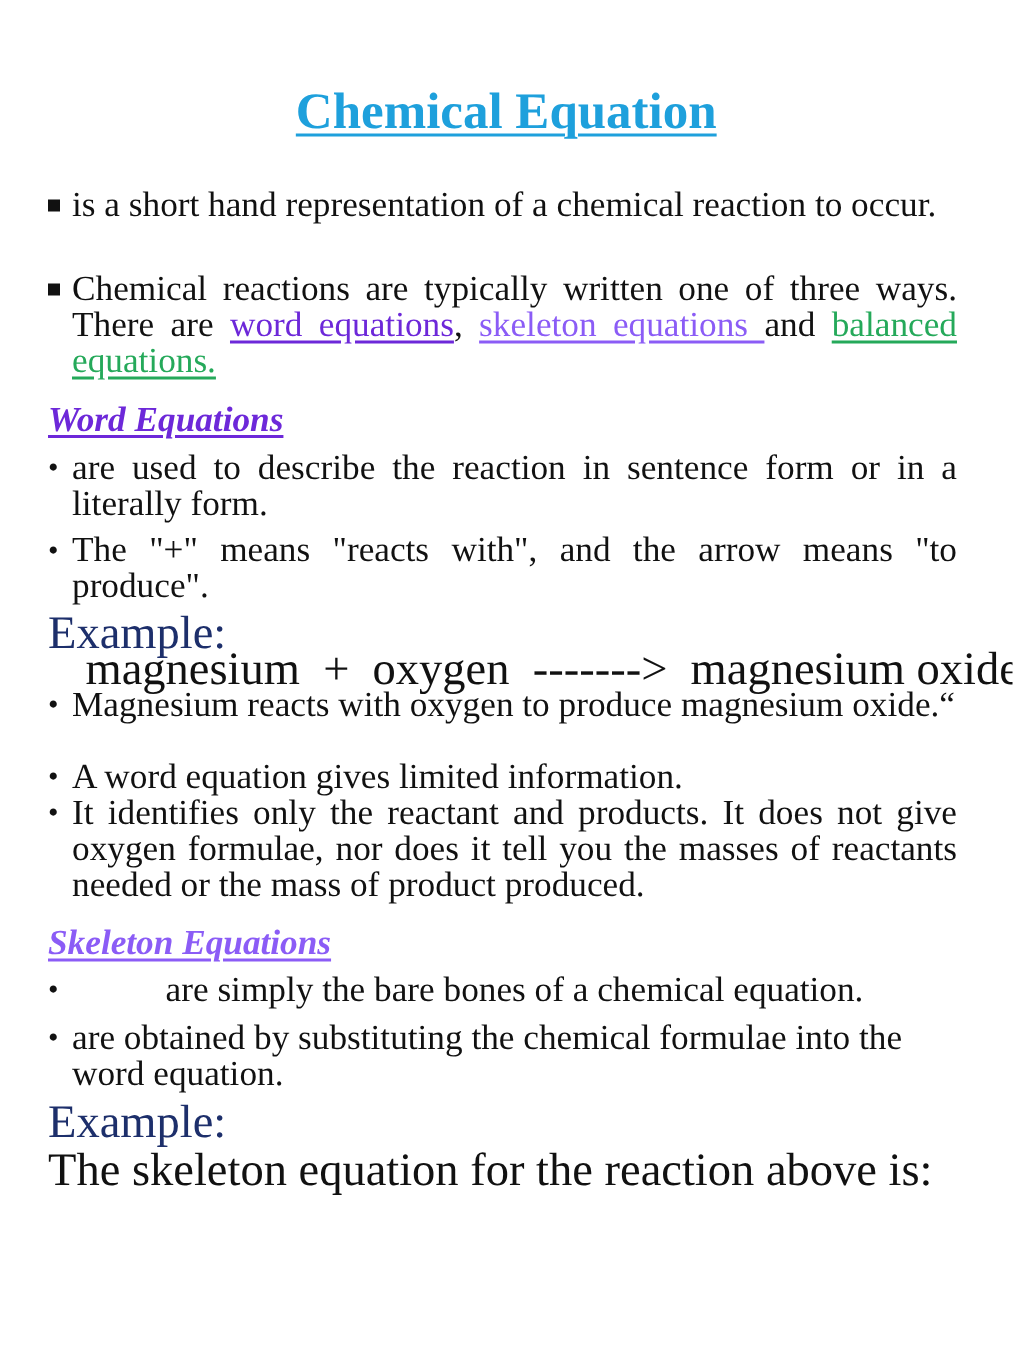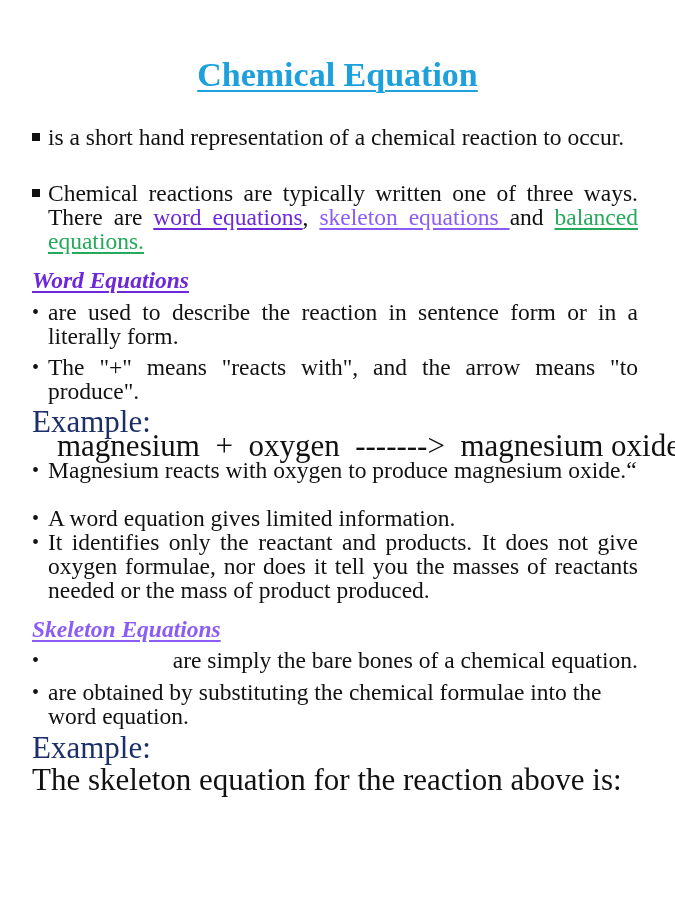--- a/index.html
+++ b/index.html
@@ -85,21 +85,21 @@
 
   <div class="item" style="top:518px;">
     <span class="dot">•</span>
     <span class="txt">It identifies only the reactant and products. It does not give oxygen formulae, nor does it tell you the masses of reactants needed or the mass of product produced.</span>
   </div>
 
   <div class="heading blue" style="top:604px;">Skeleton Equations</div>
 
   <div class="item" style="top:636px;">
     <span class="dot">•</span>
-    <span class="txt" style="text-align:right;">are simply the bare bones of a chemical equation.</span>
+    <span class="txt" style="text-align:center;">are simply the bare bones of a chemical equation.</span>
   </div>
 
   <div class="item" style="top:668px;">
     <span class="dot">•</span>
     <span class="txt" style="text-align:left;">are obtained by substituting the chemical formulae into the word equation.</span>
   </div>
 
   <div class="plain navy" style="top:724px;">Example:</div>
   <div class="plain" style="top:756px;">The skeleton equation for the reaction above is:</div>
 

